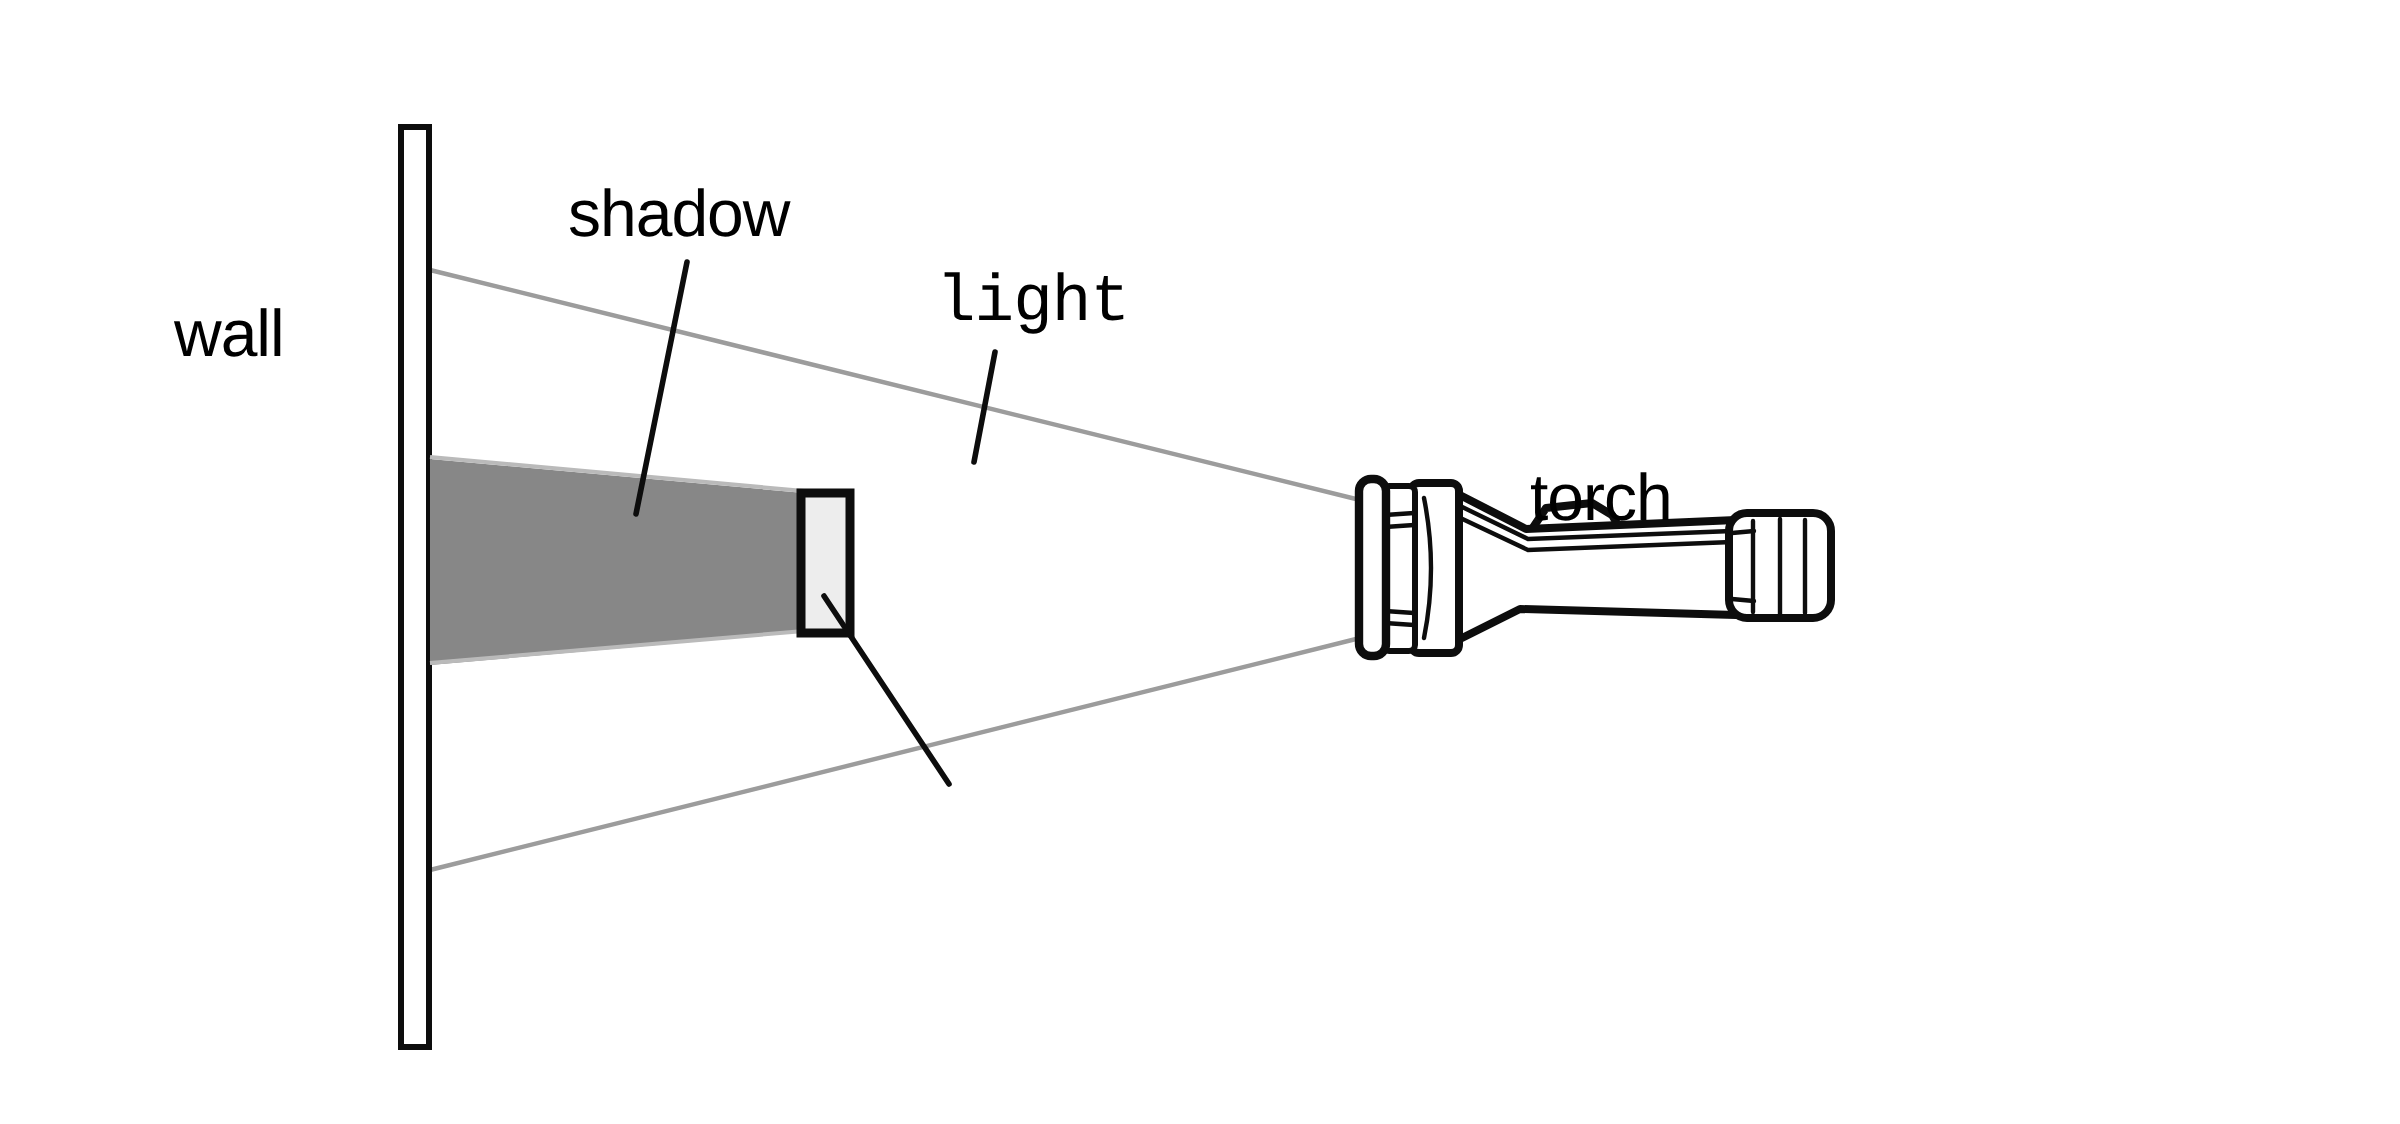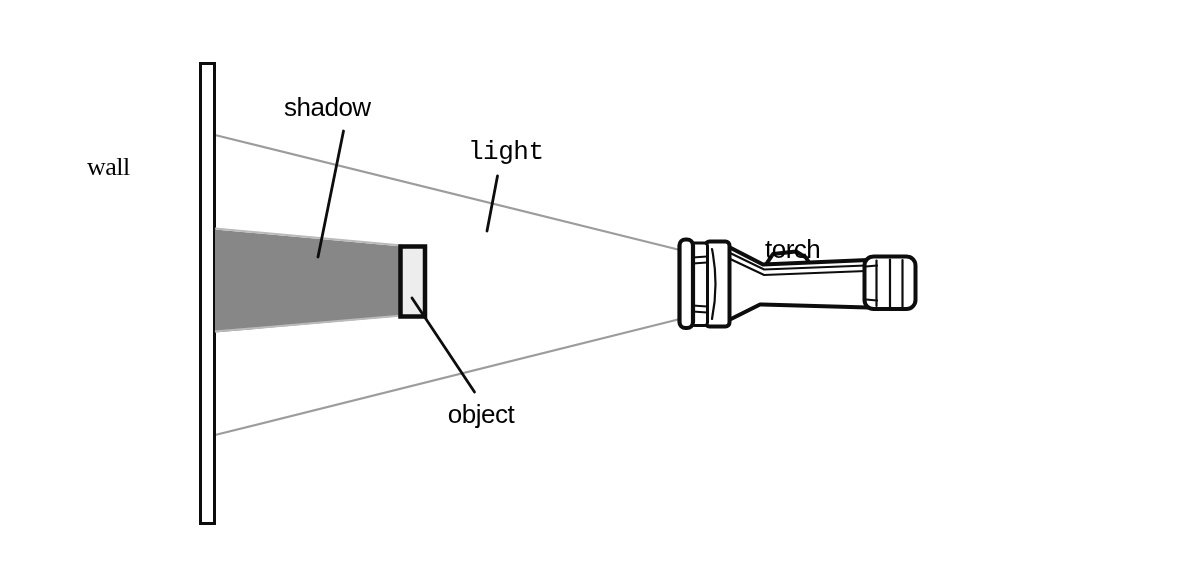--- a/index.html
+++ b/index.html
@@ -41,27 +41,27 @@
   .wall-rect { stroke: var(--outline); stroke-width: 3; fill: #ffffff; }
   .shadow-poly { fill: var(--shadow-fill); stroke: none; }
   .shadow-edge-line { stroke: var(--shadow-edge); stroke-width: 2; fill: none; }
   .ray { stroke: var(--light-ray); stroke-width: 2.2; fill: none; }
   .leader { stroke: var(--outline); stroke-width: 2.8; fill: none; stroke-linecap: round; }
   .object-rect { fill: var(--object-fill); stroke: var(--outline); stroke-width: 4.5; }
   
   .lbl {
     position: absolute;
     color: var(--label-text);
-    font-size: 26px;
+    font-size: 33px;
     letter-spacing: -0.5px;
     line-height: 36px;
     white-space: nowrap;
     user-select: none;
   }
-  .lbl-wall   { left: 87px;  top: 149px; font-family: Liberation Serif, serif; }
+  .lbl-wall   { left: 87px;  top: 149px; }
   .lbl-shadow { left: 284px; top: 89px;  }
   .lbl-light  { left: 468px; top: 134px; font-family: Liberation Mono, monospace; }
   .lbl-torch  { left: 765px; top: 200px; margin-top: 31px; }
   .lbl-opaque { left: 481px; top: 396px; transform: translateX(-50%); text-align: center; }
 </style>
 </head>
 <body>
 
 <div class="canvas">
 
@@ -106,16 +106,15 @@
       <line class="detail" x1="692.5" y1="311.5" x2="707" y2="312.5"></line>
       <rect class="outlined rim" x="679.5" y="239.5" width="13.5" height="88.5" rx="6"></rect>
     </g>
   </svg>
 
   <div class="lbl lbl-wall">wall</div>
   <div class="lbl lbl-shadow">shadow</div>
   <div class="lbl lbl-light">light</div>
   <div class="lbl lbl-torch">torch</div>
   <div class="lbl lbl-opaque">
-    <div>object</div>
   </div>
 
 </div>
 
 </body></html>

